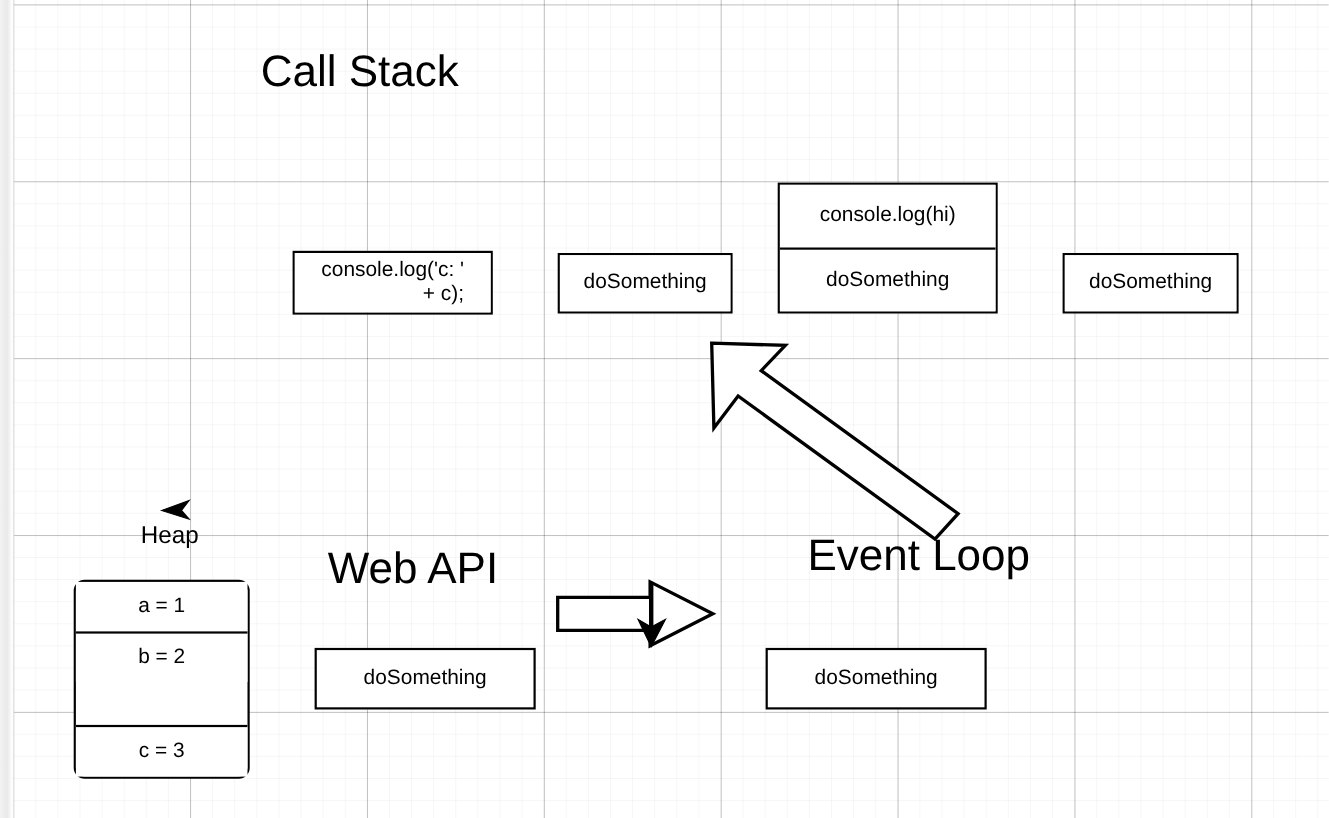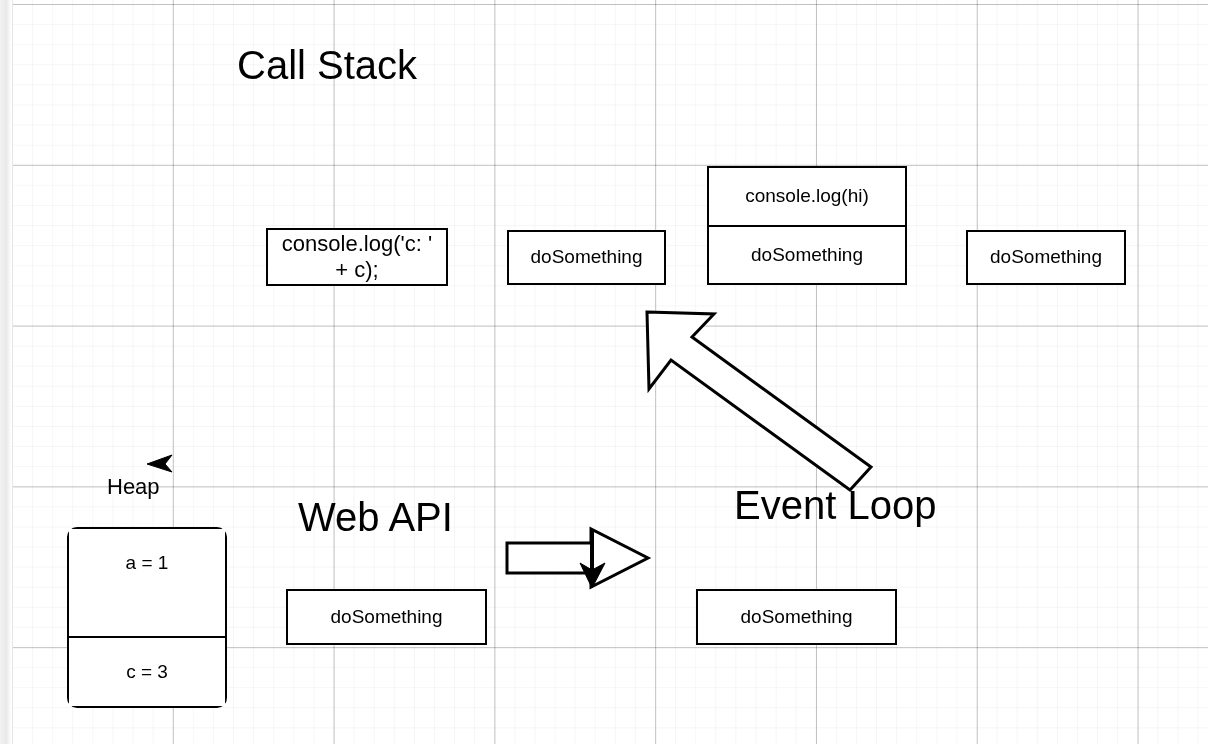--- a/index.html
+++ b/index.html
@@ -106,41 +106,42 @@
 
   <div id="left-gutter"></div>
 
   <div class="title" style="left:237px; top:45px;">Call Stack</div>
 
   <div class="title" style="left:298px; top:485px;margin-top:12px;">Web API</div>
 
   <div class="title" style="left:696px; top:485px;margin-left:38px;">Event Loop</div>
 
   <div class="stack-group" style="left:266px; top:228px; width:182px; height:58px;">
-    <div class="stack-cell" style="flex:1; font-size:22px;">console.log('c: '
+    <div class="stack-cell" style="flex:1; font-size:19px;text-align:right;">console.log('c: '
 + c);</div>
   </div>
 
   <div class="stack-group" style="left:507px; top:230px; width:159px; height:55px;">
     <div class="stack-cell" style="flex:1; font-size:19px;">doSomething</div>
   </div>
 
   <div class="stack-group" style="left:707px; top:166px; width:200px; height:119px;">
     <div class="stack-cell" style="flex:1; font-size:19px;">console.log(hi)</div>
     <div class="stack-cell" style="flex:1; font-size:19px;">doSomething</div>
   </div>
 
   <div class="stack-group" style="left:966px; top:230px; width:160px; height:55px;">
     <div class="stack-cell" style="flex:1; font-size:19px;">doSomething</div>
   </div>
 
-  <div class="heap-label" style="left:107px; top:476px;">Heap</div>
+  <div class="heap-label" style="left:128px; top:476px;">Heap</div>
 
   <div class="stack-group" style="left:67px; top:527px; width:160px; height:181px;border-radius:10px;">
     <div class="stack-cell" style="flex:1; font-size:19px;">a = 1</div>
+    <div class="stack-cell" style="flex:1; font-size:19px;">b = 2</div>
     <div class="stack-cell" style="flex:1; font-size:19px;margin-top:39px;">c = 3</div>
   </div>
 
   <div class="node" style="left:286px; top:589px; width:201px; height:56px; font-size:19px;">doSomething</div>
 
   <div class="node" style="left:696px; top:589px; width:201px; height:56px; font-size:19px;">doSomething</div>
 
   <svg class="overlay" viewBox="0 0 1208 744" xmlns="http://www.w3.org/2000/svg">
 
     <polygon fill="#ffffff" stroke="#000000" stroke-width="3" stroke-linejoin="miter" points="647,312 714,314 692,337 871,467 850,490 671,360 649,389"></polygon>

